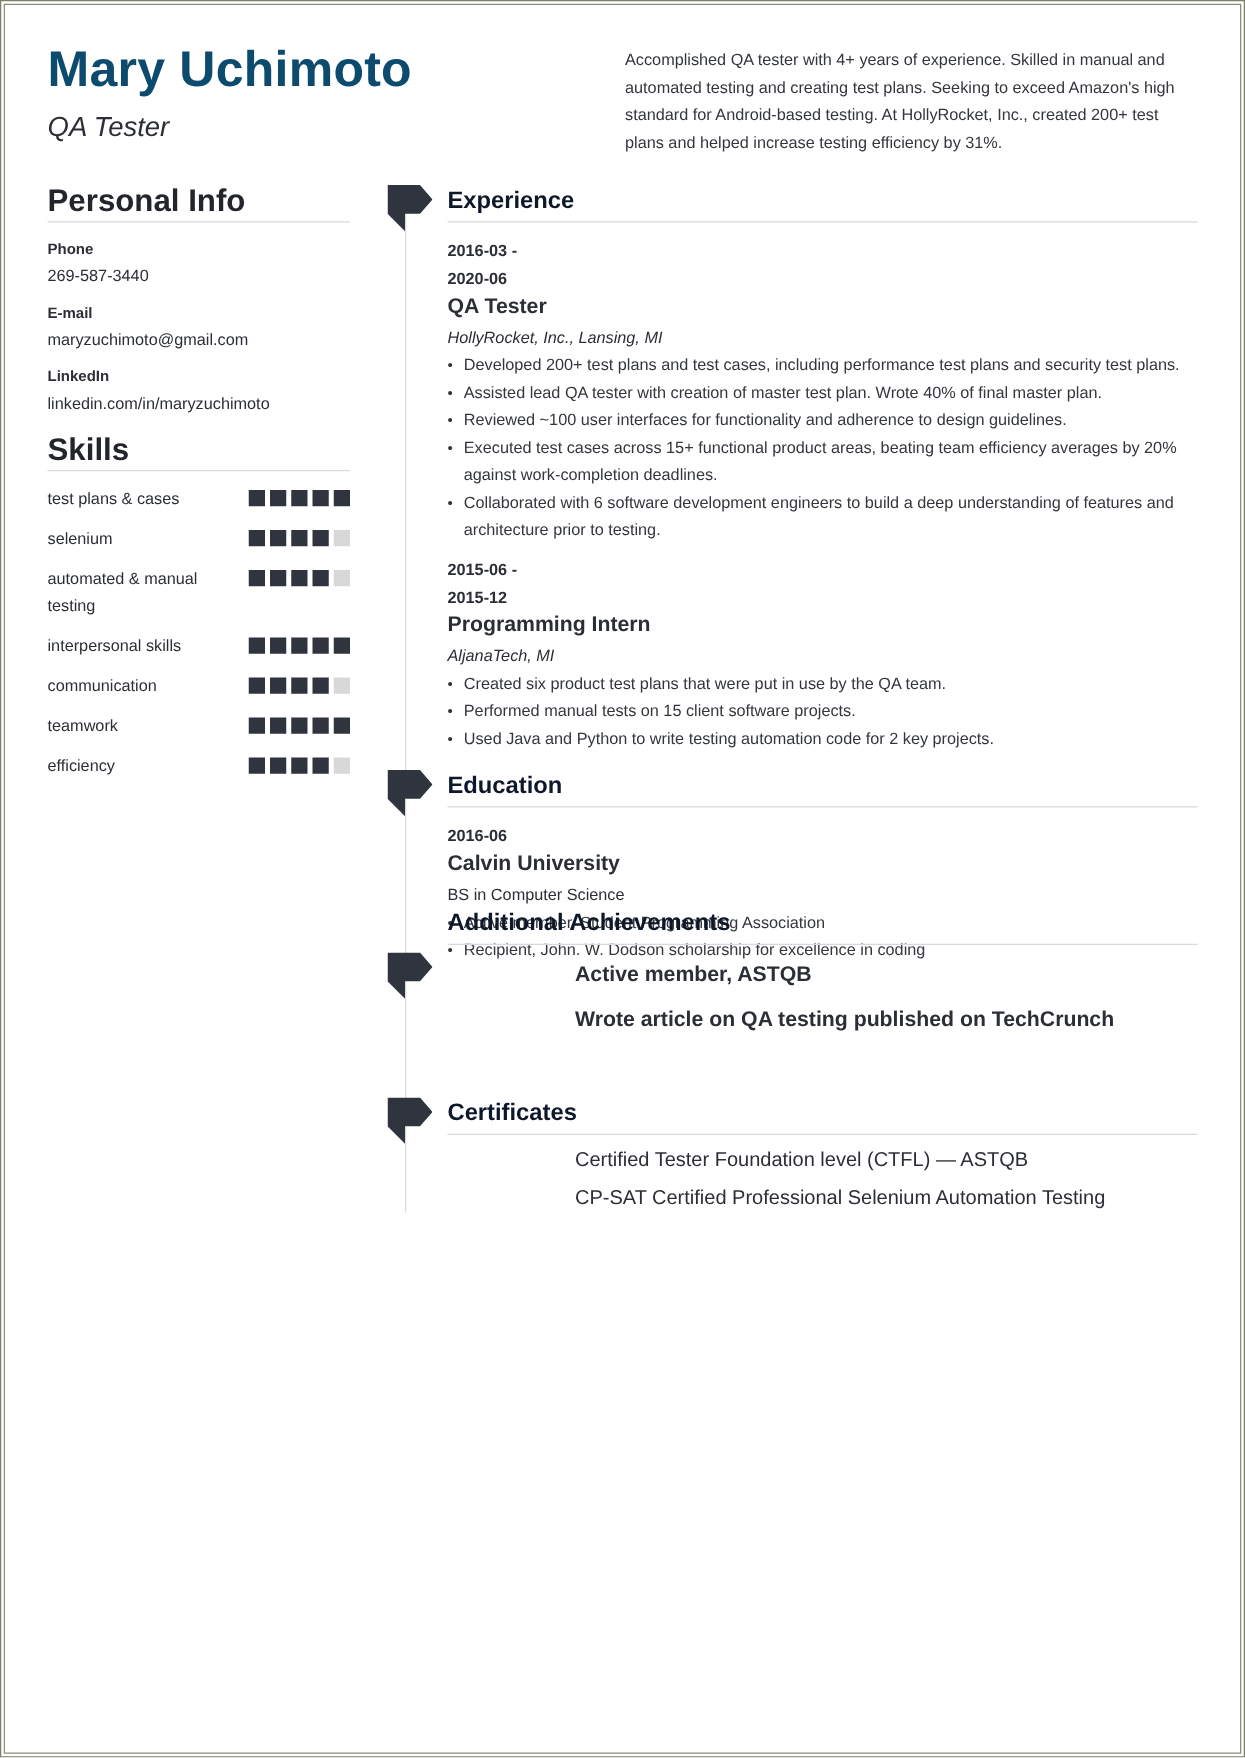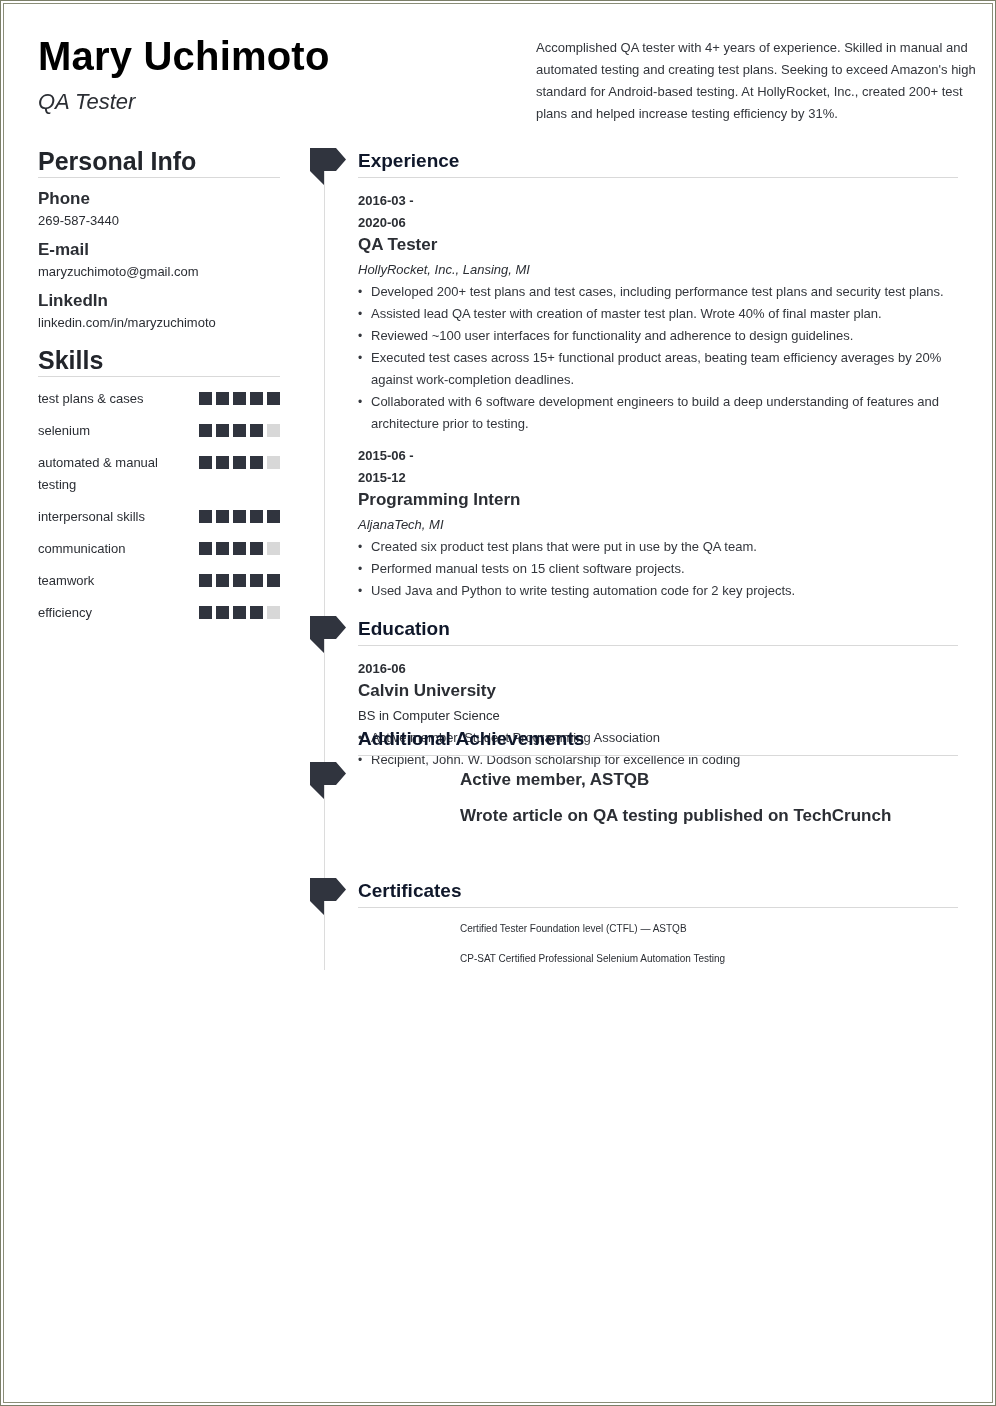--- a/index.html
+++ b/index.html
@@ -11,37 +11,37 @@
     .frame {
       position: absolute; left: 0; top: 0; width: 996px; height: 1406px;
       box-sizing: border-box; border: 1px solid #7b7f68;
     }
     .frame::after {
       content: ""; position: absolute; left: 2px; top: 2px; right: 2px; bottom: 2px;
       border: 1px solid #8a8d78;
     }
     .name {
       position: absolute; left: 38px; top: 34px; margin: 0;
-      font-size: 40px; font-weight: bold; color: #000000; letter-spacing: 0.2px;
+      font-size: 40px; font-weight: bold; color: #0c4a6e; letter-spacing: 0.2px;
     }
     .role {
       position: absolute; left: 38px; top: 89px; margin: 0;
       font-size: 22px; font-style: italic; color: #2b2e34;
     }
     .summary {
-      position: absolute; left: 536px; top: 37px; width: 450px; margin: 0;
+      position: absolute; left: 500px; top: 37px; width: 450px; margin: 0;
       font-size: 13px; line-height: 22px; color: #33363c;
     }
     
     .left { position: absolute; left: 38px; top: 148px; width: 242px; }
     .sec-title-l {
       font-size: 25px; font-weight: bold; color: #22252b; margin: 0;
       padding-bottom: 5px; border-bottom: 1px solid #d9d9d9; height: 24px; line-height: 26px;
     }
-    .pi-label { font-size: 17px; font-weight: bold; margin-top: 13px; line-height: 16px; color: #2b2e34; }
+    .pi-label { font-size: 12px; font-weight: bold; margin-top: 13px; line-height: 16px; color: #2b2e34; }
     .pi-value { font-size: 13px; margin-top: 6px; line-height: 16px; color: #2b2e34; }
     .skills-block { margin-top: 16px; }
     .skill-row { display: flex; justify-content: space-between; align-items: flex-start; margin-top: 10px; }
     .skill-row:first-of-type { margin-top: 11px; }
     .skill-name { font-size: 13px; line-height: 22px; width: 150px; color: #2b2e34; }
     .dots { display: flex; gap: 4px; padding-top: 4px; }
     .dot { width: 13px; height: 13px; background: #30343e; }
     .dot.off { background: #d8d8d8; }
     
     .timeline-line { position: absolute; left: 324px; top: 170px; width: 1px; height: 800px; background: #dcdcdc; }
@@ -56,21 +56,21 @@
     .entry-body { flex: 1; }
     .entry-title { font-size: 17px; font-weight: bold; line-height: 22px; color: #2b2e34; }
     .entry-sub { font-size: 13px; font-style: italic; line-height: 22px; margin-top: 3px; color: #2b2e34; }
     .entry-sub.plain { font-style: normal; }
     ul.bullets { list-style: none; margin: 0; padding: 0; }
     ul.bullets li {
       position: relative; padding-left: 13px; font-size: 13px; line-height: 22px; color: #33363c;
     }
     ul.bullets li::before { content: "•"; position: absolute; left: 0; top: 0; font-size: 12px; }
     .ach { font-size: 17px; font-weight: bold; line-height: 22px; color: #2b2e34; margin-left: 102px; }
-    .cert { font-size: 10px; line-height: 22px; color: #2b2e34; margin-left: 102px; }
+    .cert { font-size: 16px; line-height: 22px; color: #2b2e34; margin-left: 102px; }
   </style>
 </head>
 <body>
 
 <div class="frame"></div>
 
 <h1 class="name">Mary Uchimoto</h1>
 <p class="role">QA Tester</p>
 <p class="summary">Accomplished QA tester with 4+ years of experience. Skilled in manual and automated testing and creating test plans. Seeking to exceed Amazon's high standard for Android-based testing. At HollyRocket, Inc., created 200+ test plans and helped increase testing efficiency by 31%.</p>
 

